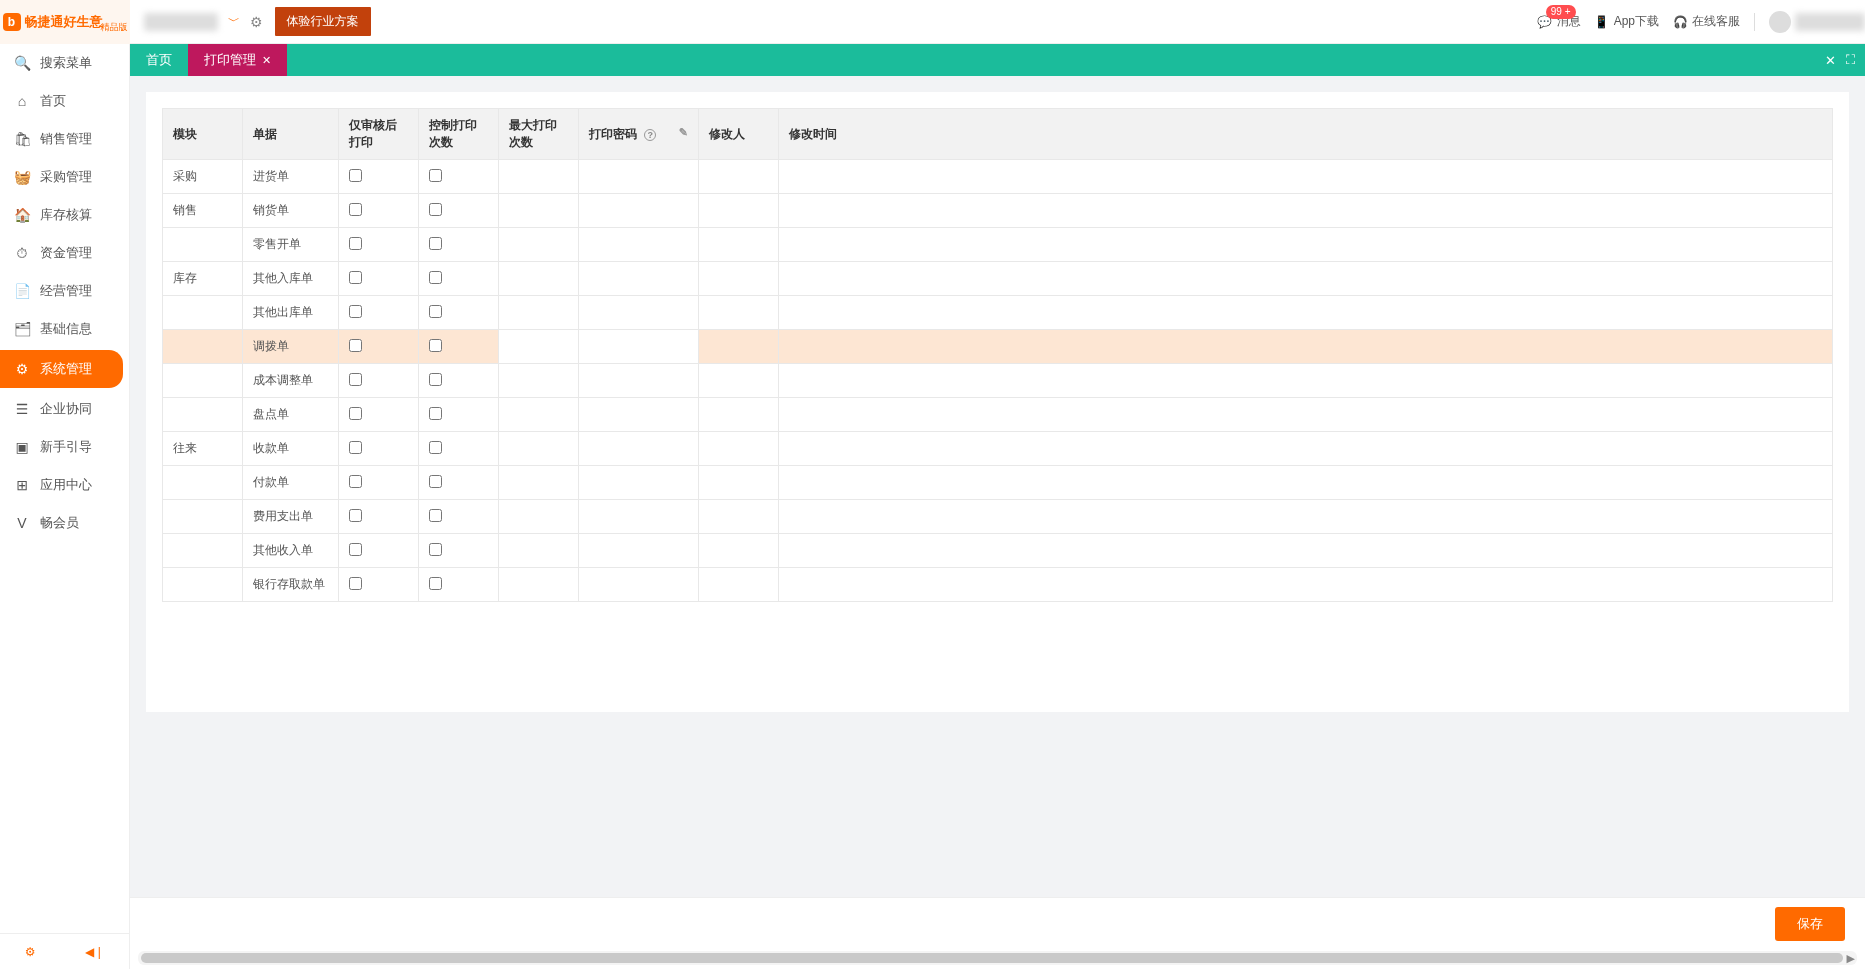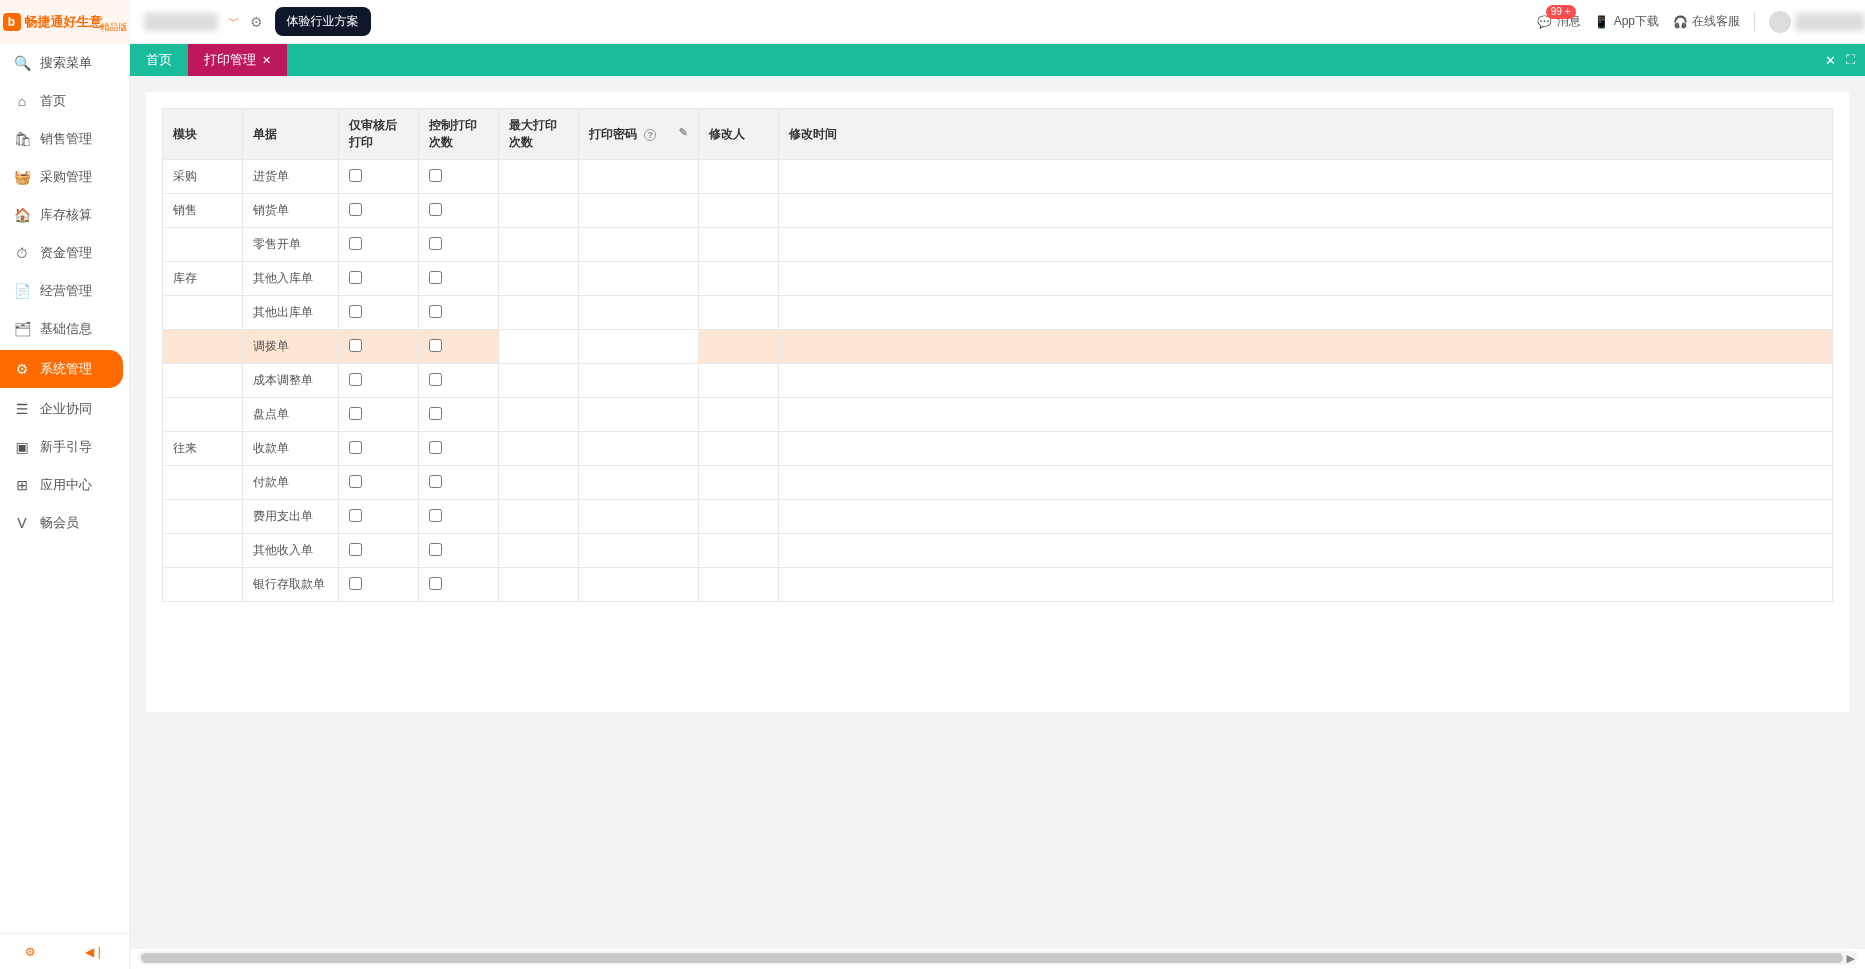--- a/index.html
+++ b/index.html
@@ -9,21 +9,21 @@
 
 .top-header { height: 44px; display: flex; align-items: center; border-bottom: 1px solid #eee; background: #fff; }
 .logo-area { width: 130px; height: 44px; display: flex; align-items: center; justify-content: center; background: #fef6ef; }
 .logo-icon { width: 18px; height: 18px; border-radius: 4px; background: #ff6a00; margin-right: 4px; display:flex; align-items:center; justify-content:center; color:#fff; font-weight:bold; font-size:12px;}
 .logo-text { color: #ff6a00; font-size: 13px; font-weight: bold; }
 .logo-sub { color: #ff6a00; font-size: 9px; position:relative; top:6px; margin-left:-2px;}
 .org-select { margin-left: 14px; display: flex; align-items: center; color:#888; }
 .org-name { filter: blur(3px); background:#ddd; color:#ddd; padding:2px 20px; border-radius:2px; }
 .chevron-down { margin: 0 10px; color: #ff6a00; font-size: 12px; }
 .gear { color: #888; font-size: 14px; margin-right: 12px; }
-.industry-btn { background: #0f172a; color: #fff; border: none; border-radius: 8px; padding: 6px 12px; font-size: 12px; cursor: pointer; }
+.industry-btn { background: #c2410c; color: #fff; border: none; border-radius: 1px; padding: 6px 12px; font-size: 12px; cursor: pointer; }
 .spacer { flex: 1; }
 .top-right { display: flex; align-items: center; gap: 14px; padding-right: 0; color:#555; }
 .tr-item { display: flex; align-items: center; gap: 4px; font-size: 12px; cursor: pointer; position:relative; }
 .badge { position:absolute; top:-8px; left:8px; background:#ff4d4f; color:#fff; border-radius:8px; font-size:10px; padding:0 5px; line-height:14px;}
 .divider-v { width:1px; height:18px; background:#ddd; }
 .avatar { width:22px; height:22px; border-radius:50%; background:#ddd; display:inline-block;}
 .user-name { filter: blur(3px); background:#ddd; color:#ddd; padding:2px 18px; border-radius:2px; }
 
 
 .body { flex: 1; display: flex; min-height: 0; }
@@ -343,19 +343,22 @@
                   <td class=""></td>
                   <td class=""></td>
                   <td></td>
                   <td></td>
                 </tr>
               </tbody>
           </table>
         </div>
       </div>
 
+      <div class="footer-bar">
+        <button class="save-btn">保存</button>
+      </div>
       <div class="hscroll">
         <div class="hscroll-thumb"></div>
         <span class="hscroll-arrow">▶</span>
       </div>
     </div>
   </div>
 </div>
 
 </body></html>

